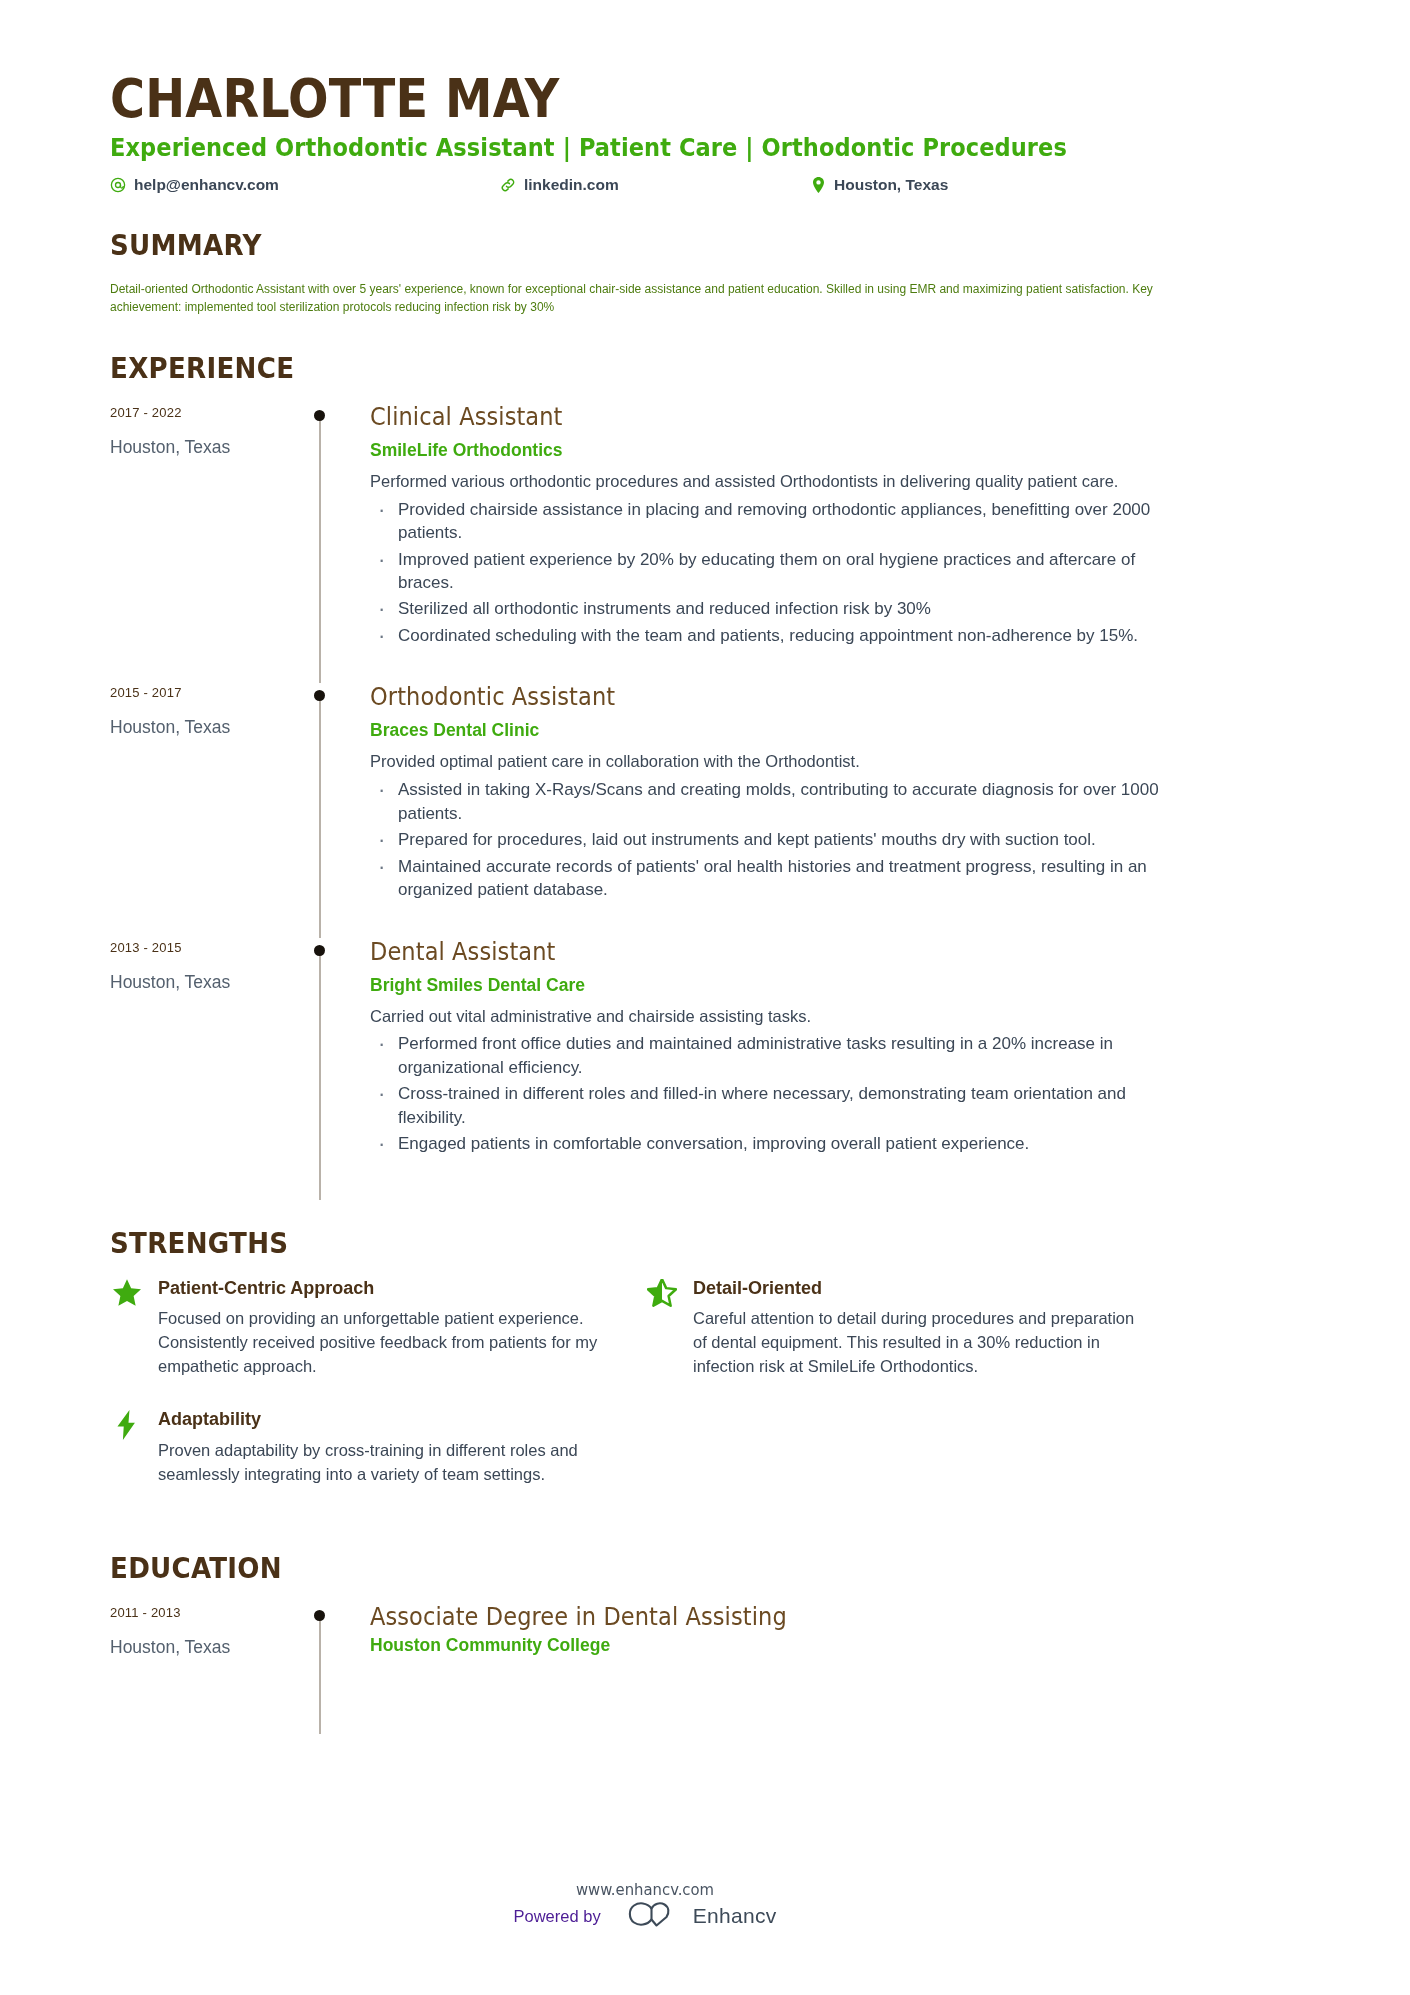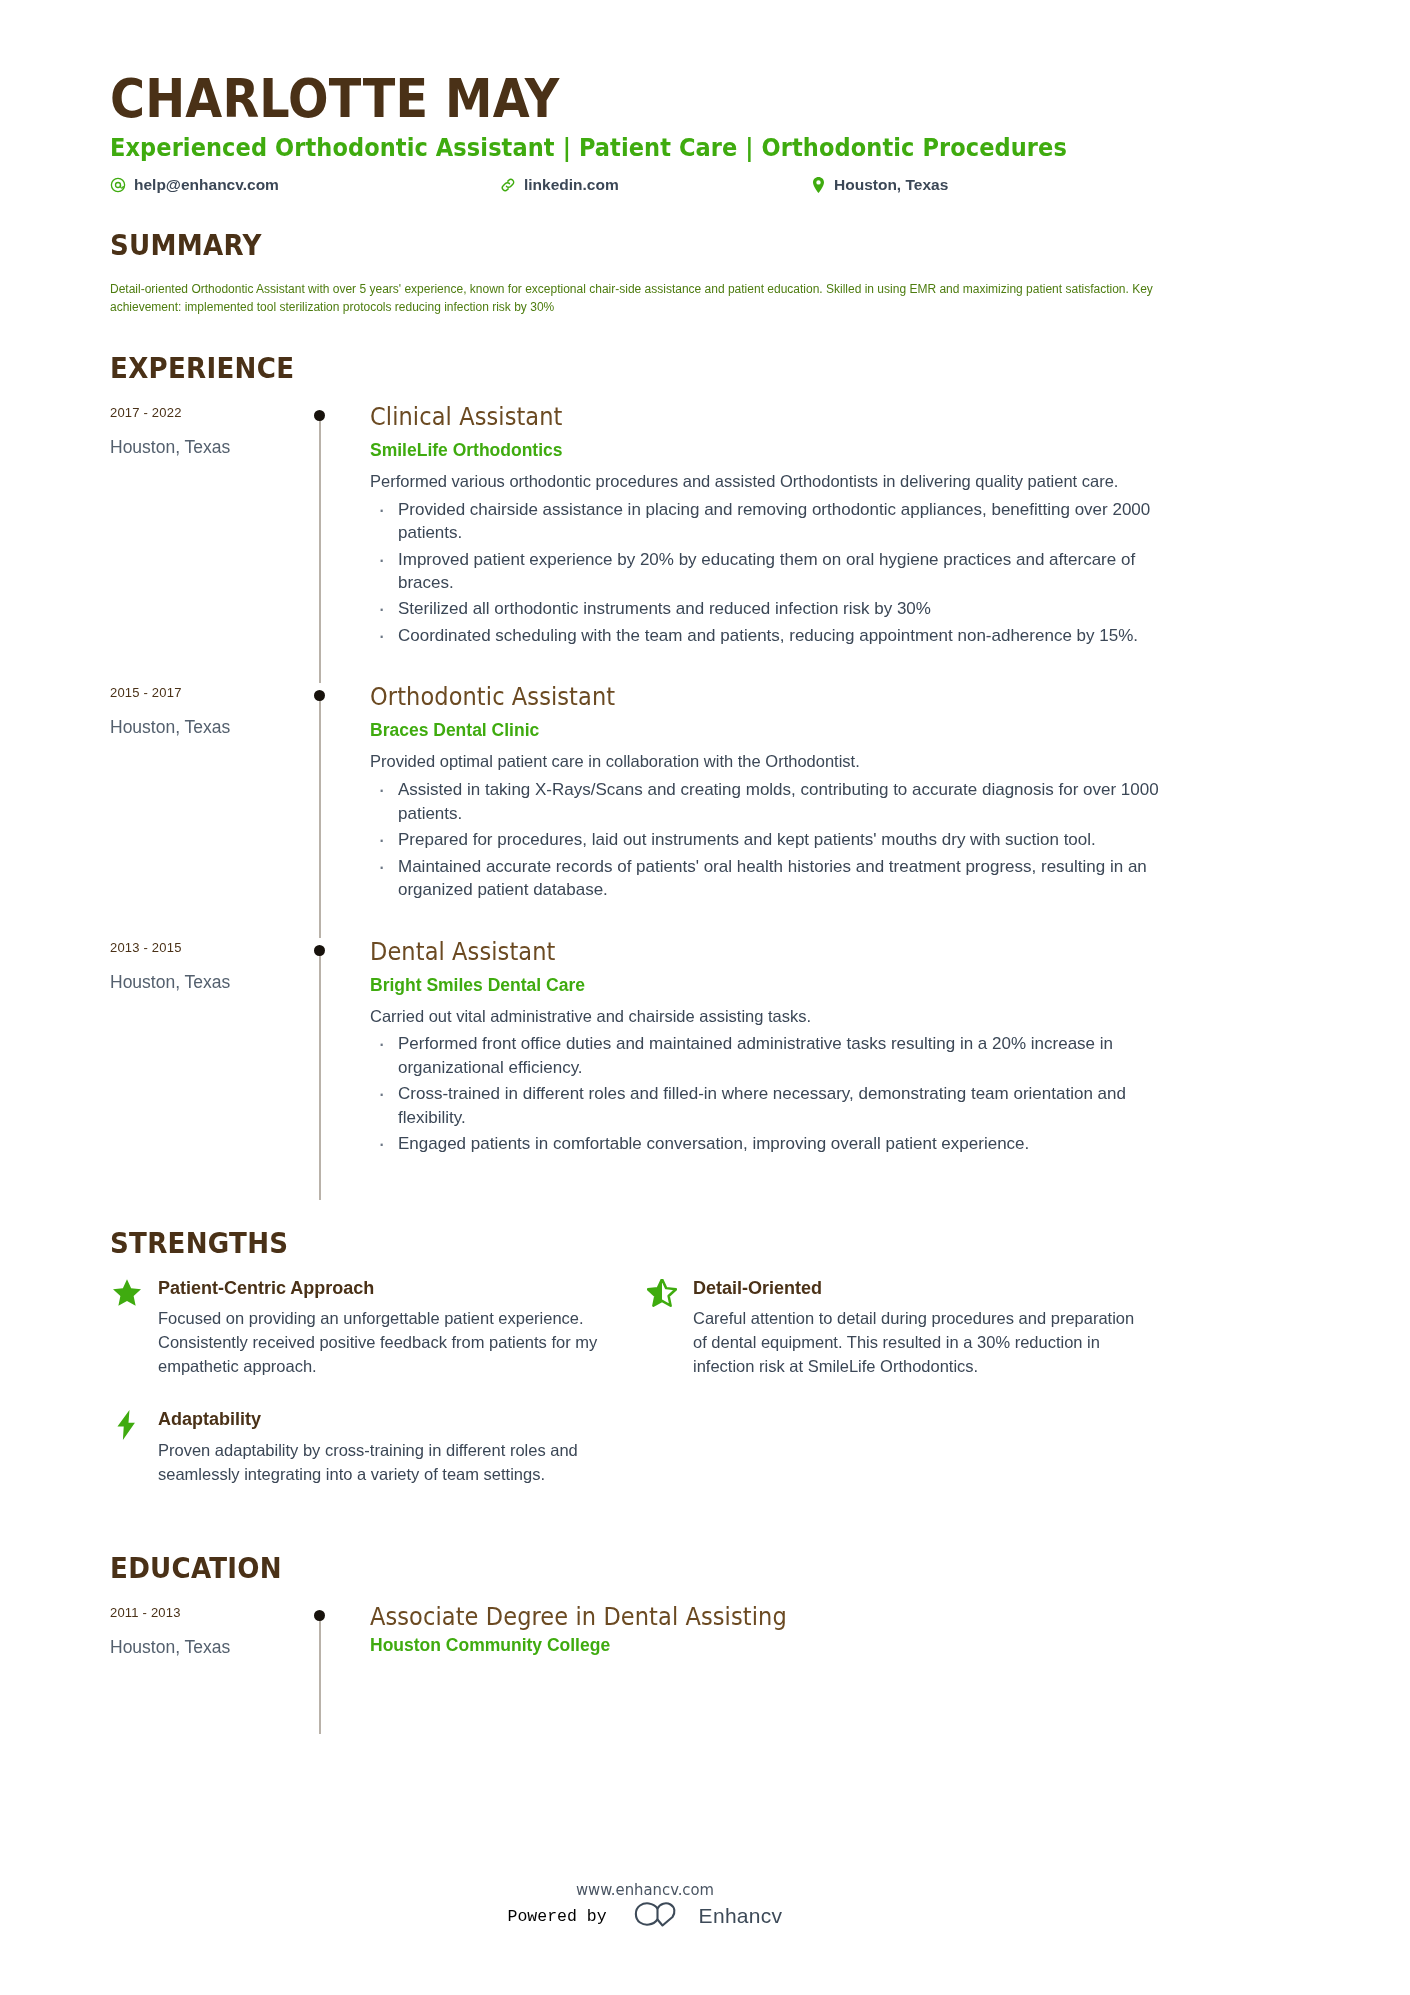--- a/index.html
+++ b/index.html
@@ -262,22 +262,21 @@
   }
 
   .footer-right {
     display: flex;
     align-items: center;
     gap: 22px;
   }
 
   .powered-by {
     font-size: 16.5px;
-    color: #000000;
-    font-family: Liberation Mono, monospace;
+    color: #4c1d95;
   }
 
   .brand {
     display: flex;
     align-items: center;
     gap: 12px;
   }
 
   .brand-name {
     font-size: 21px;

